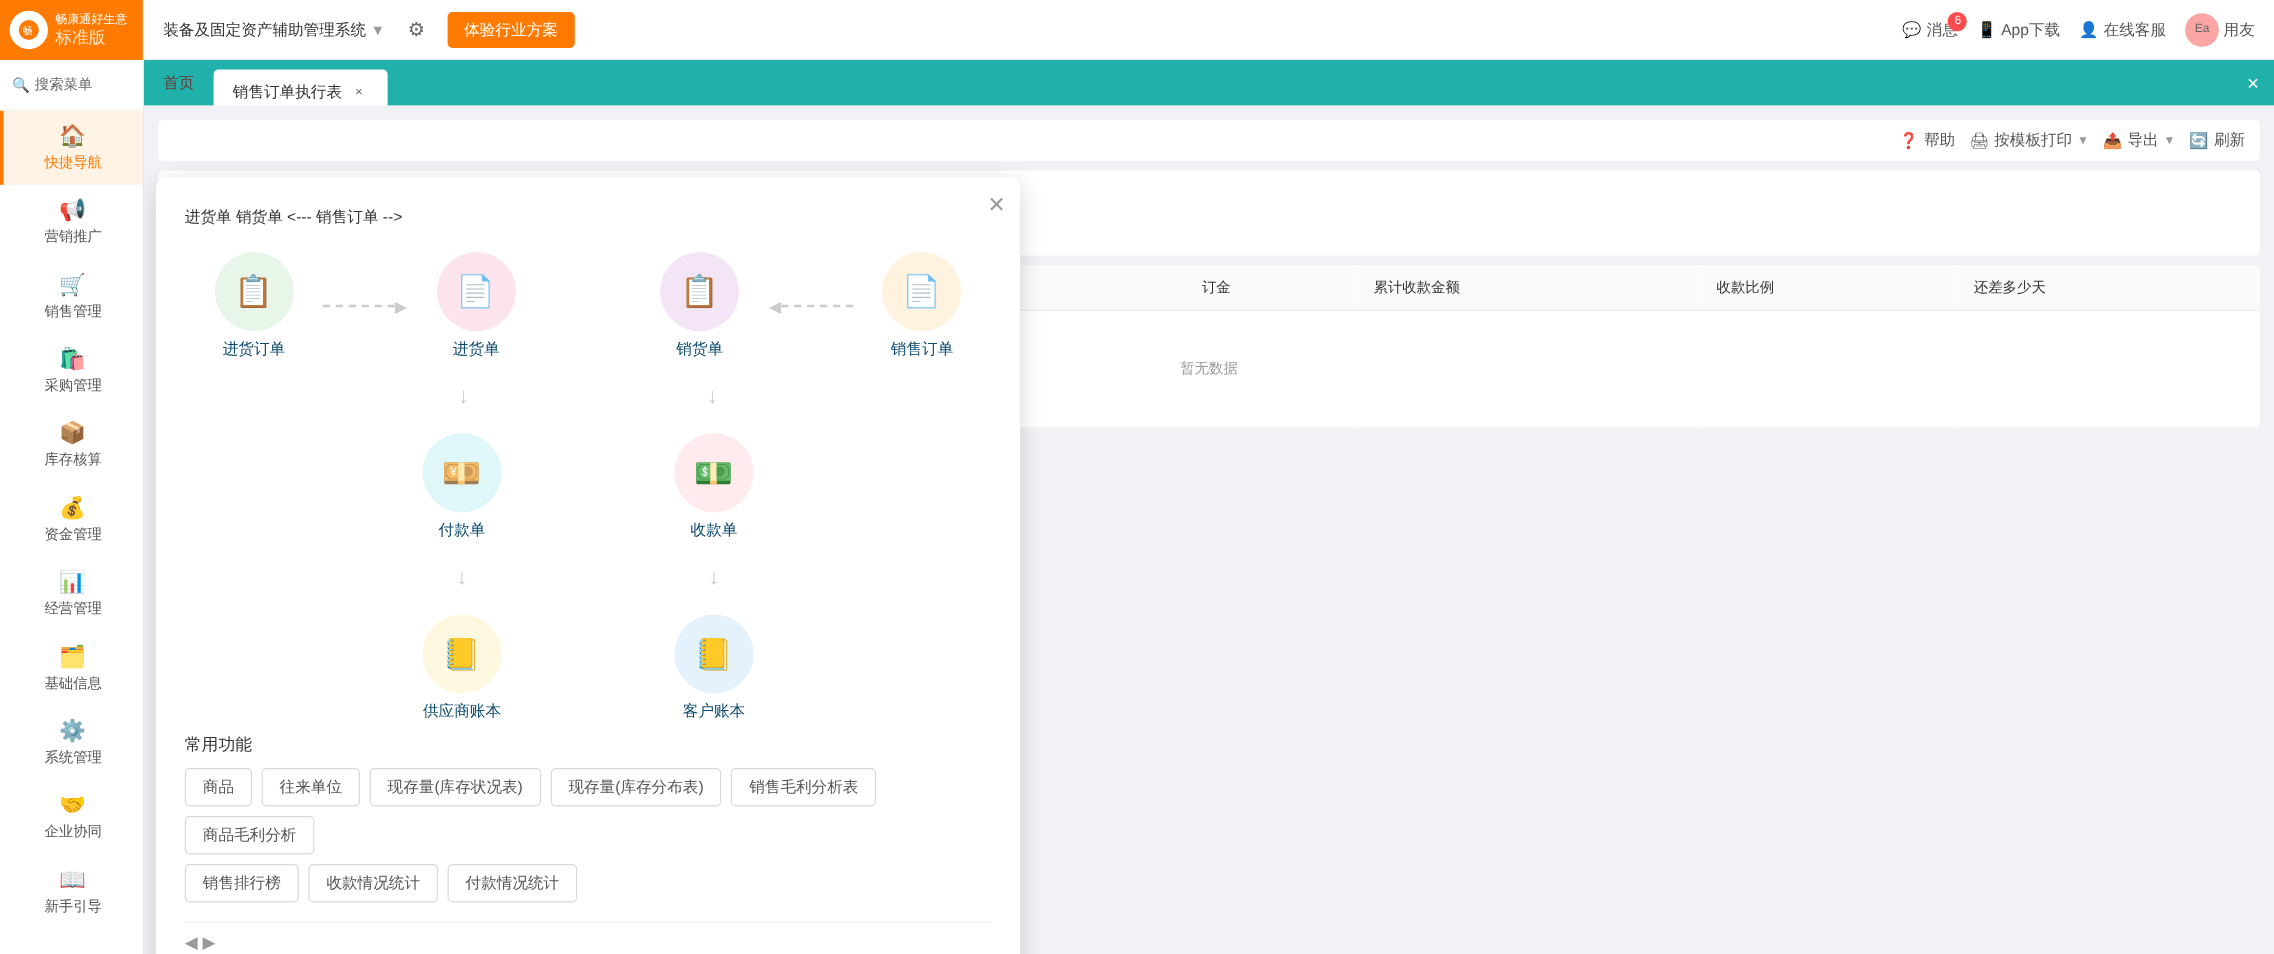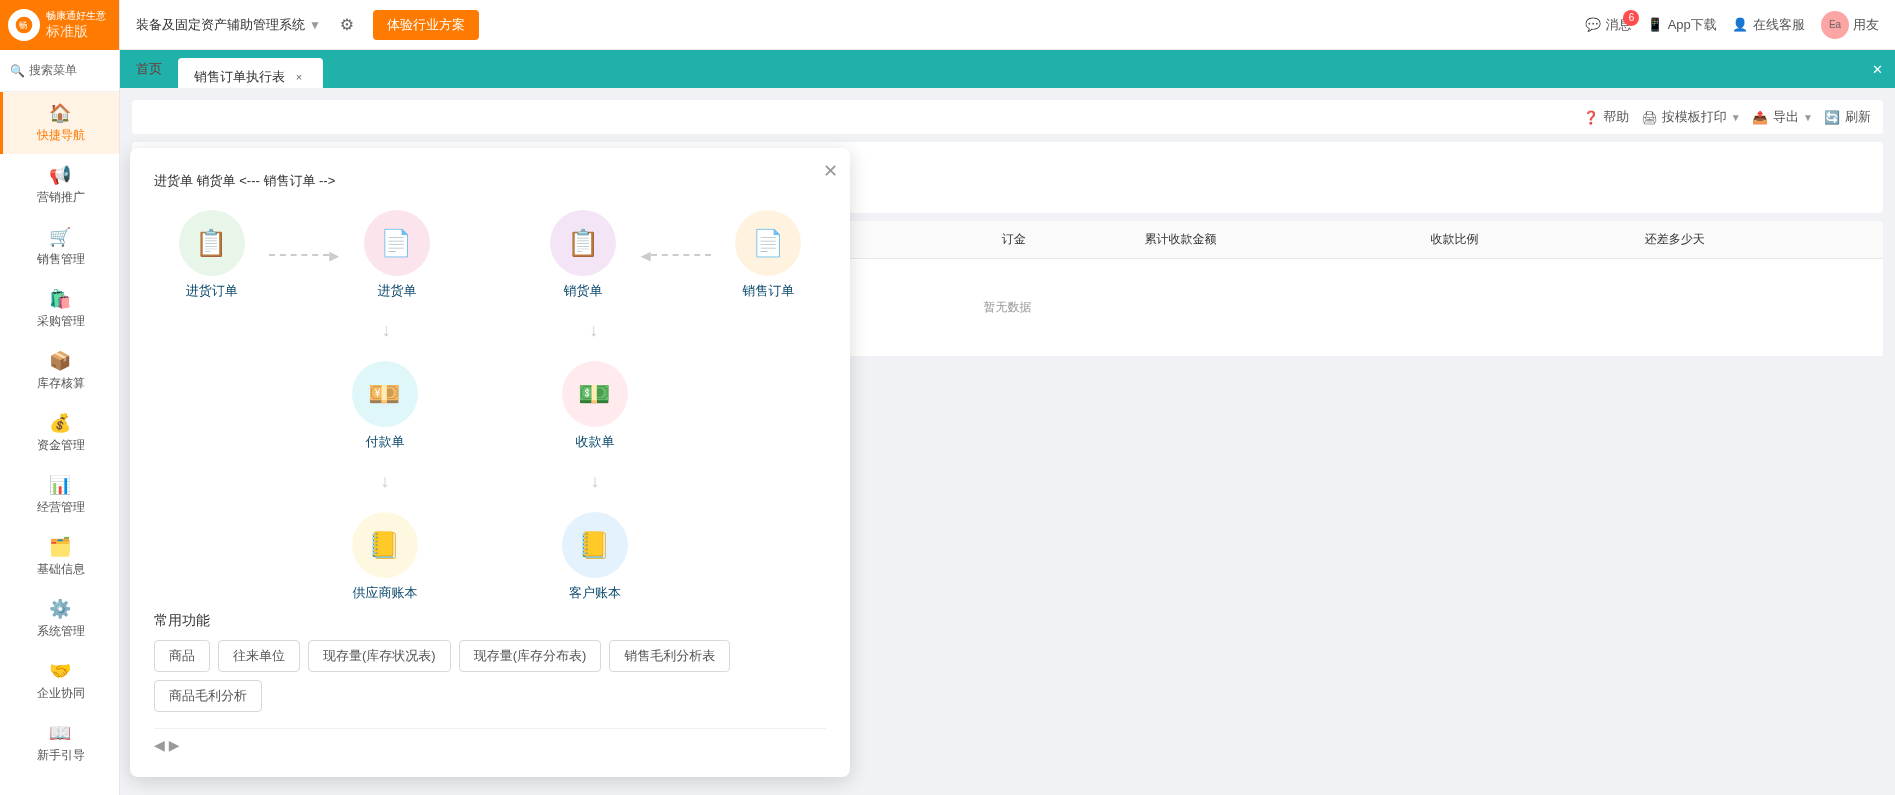--- a/index.html
+++ b/index.html
@@ -382,20 +382,25 @@
           <div class="common-functions">
             <div class="common-title">常用功能</div>
             <div class="func-buttons">
               <button class="func-btn">商品</button>
               <button class="func-btn">往来单位</button>
               <button class="func-btn">现存量(库存状况表)</button>
               <button class="func-btn">现存量(库存分布表)</button>
               <button class="func-btn">销售毛利分析表</button>
               <button class="func-btn">商品毛利分析</button>
             </div>
+            <div class="func-buttons">
+              <button class="func-btn">销售排行榜</button>
+              <button class="func-btn">收款情况统计</button>
+              <button class="func-btn">付款情况统计</button>
+            </div>
           </div>
 
           <div class="modal-scrollbar">
             <span class="scroll-arrow">◀</span>
 
             <span class="scroll-arrow">▶</span>
           </div>
         </div>
       </div>
 

